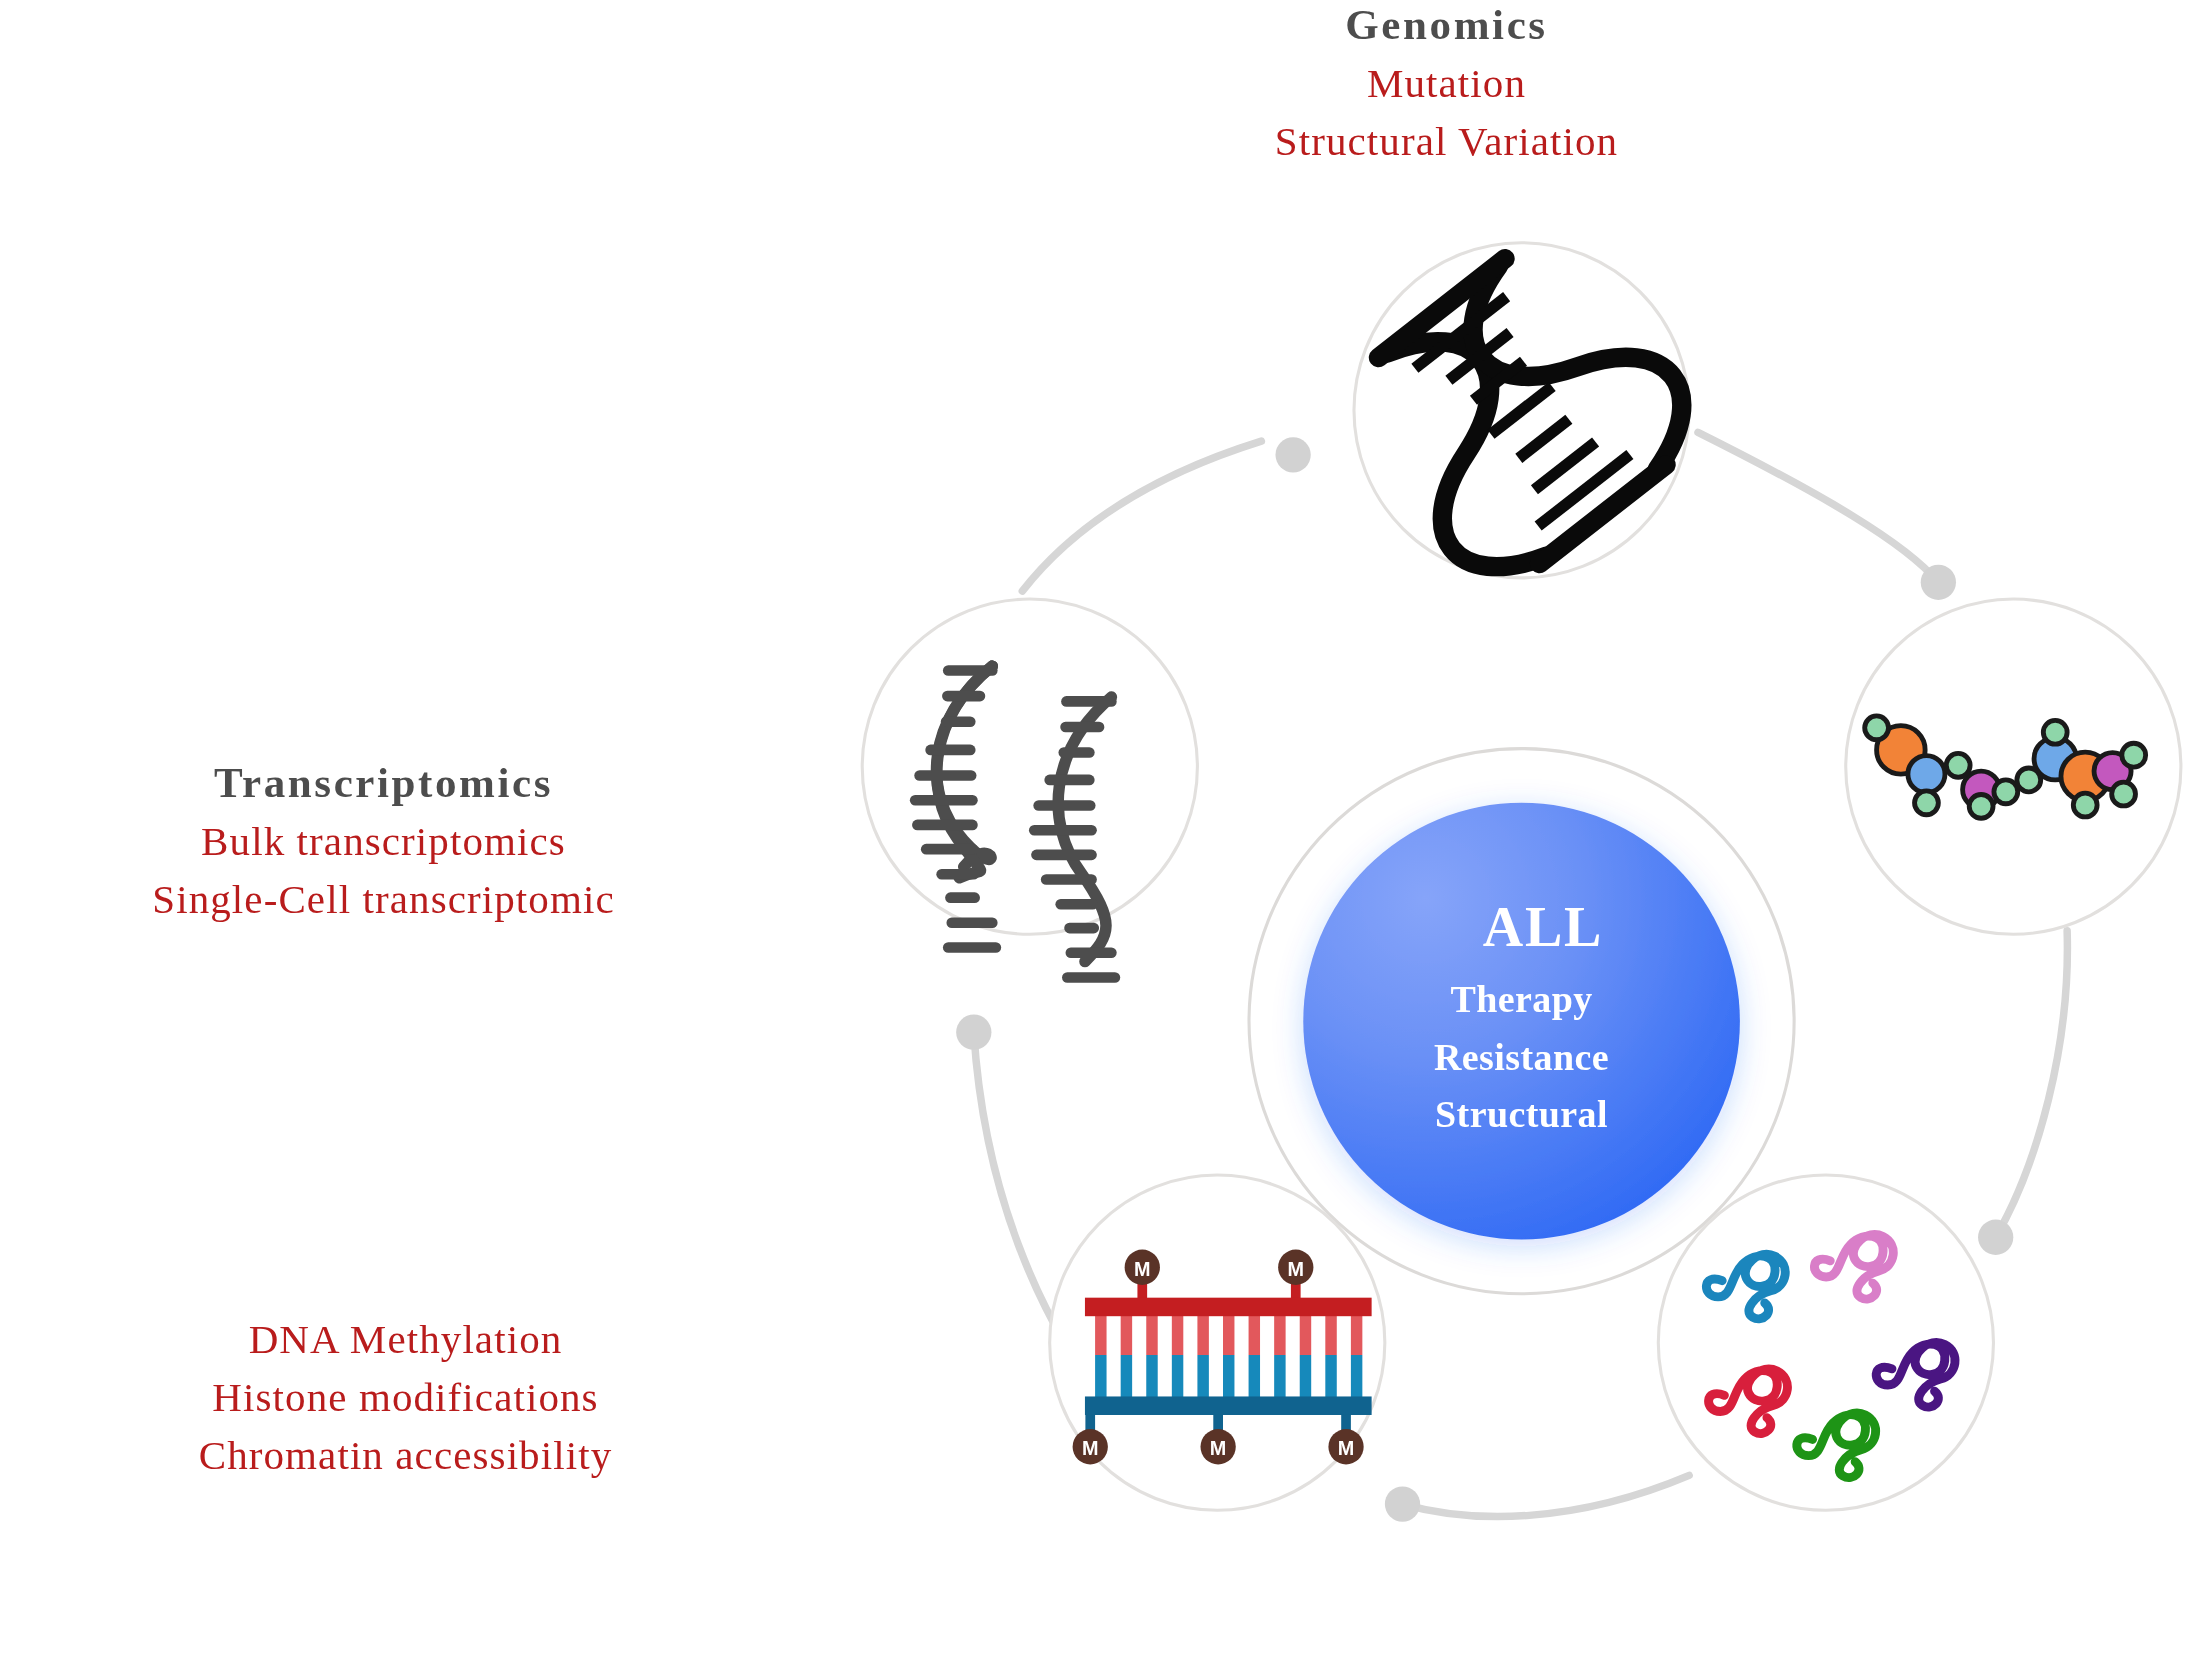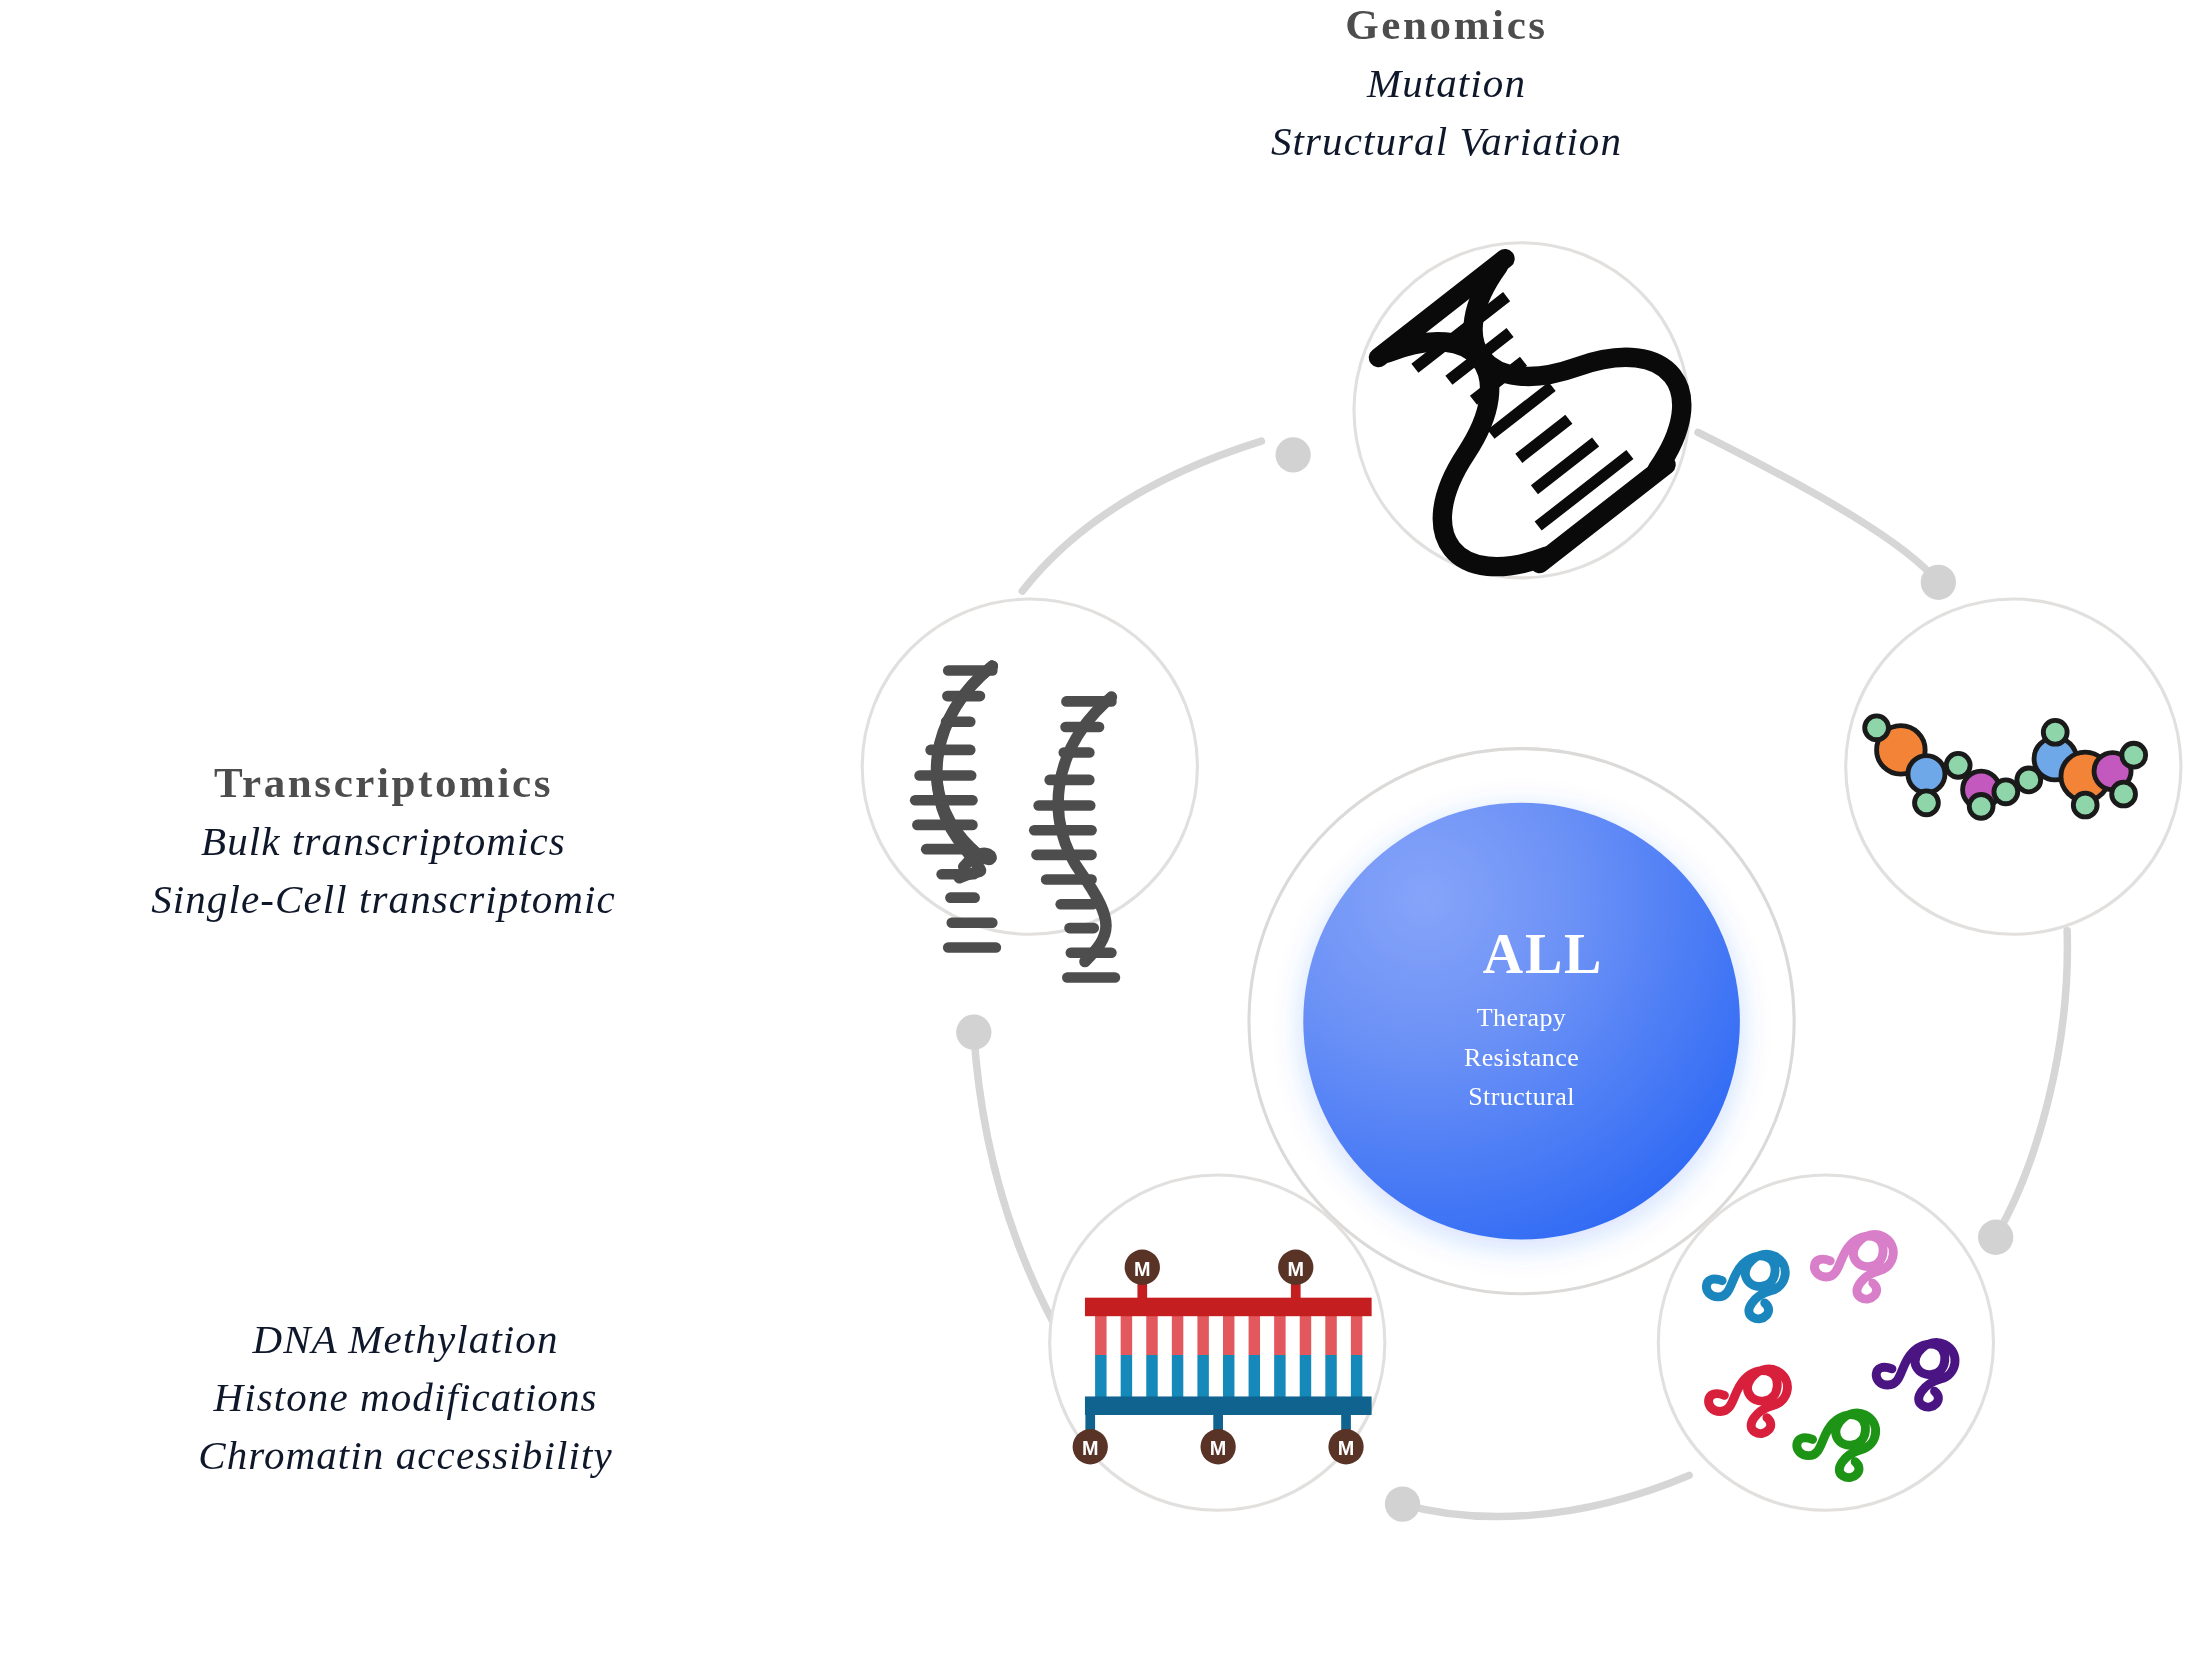--- a/index.html
+++ b/index.html
@@ -14,23 +14,22 @@
   
   #backdrop{position:absolute;left:0;top:0;width:2947px;height:1663px;}
 
   
   .lbl{position:absolute;color:#4a4a4a;white-space:nowrap;}
   .lbl .head{
     font-weight:bold;font-size:43px;letter-spacing:2.6px;
     line-height:1.32;color:#4d4d4d;
   }
   .lbl .sub{
-    font-size:41px;letter-spacing:1.1px;line-height:1.42;color:#0f172a;
+    font-size:41px;letter-spacing:1.1px;line-height:1.42;color:#b91c1c;
     font-weight:400;
-    font-style:italic;
   }
   .lbl.c{text-align:center;}
 
   
   #lbl-genomics{left:851px;top:-2.6px;width:1191px;}
   
   #lbl-transcriptomics{left:-26.5px;top:755px;width:820px;}
   
   #lbl-metabolomics{left:2152px;top:758px;width:820px;}
   
@@ -42,21 +41,21 @@
   #core-text{
     position:absolute;left:1281px;top:781px;width:481px;height:481px;
     display:flex;flex-direction:column;align-items:center;justify-content:center;
     color:#ffffff;text-align:center;pointer-events:none;
   }
   #core-text .all{
     font-size:56px;font-weight:bold;letter-spacing:1.8px;line-height:1;
     margin-bottom:16px;
     margin-left:43px;
   }
-  #core-text .ln{font-size:26px;font-weight:normal;line-height:1.52;letter-spacing:0.4px;}
+  #core-text .ln{font-size:38px;font-weight:bold;line-height:1.52;letter-spacing:0.4px;}
 </style>
 </head>
 <body>
 
 <div id="stage">
 
   <svg id="backdrop" viewBox="0 0 6682 3770">
     <defs>
       <radialGradient id="coreGrad" cx="28%" cy="22%" r="92%">
         <stop offset="0%" stop-color="#86a4f9"></stop>

